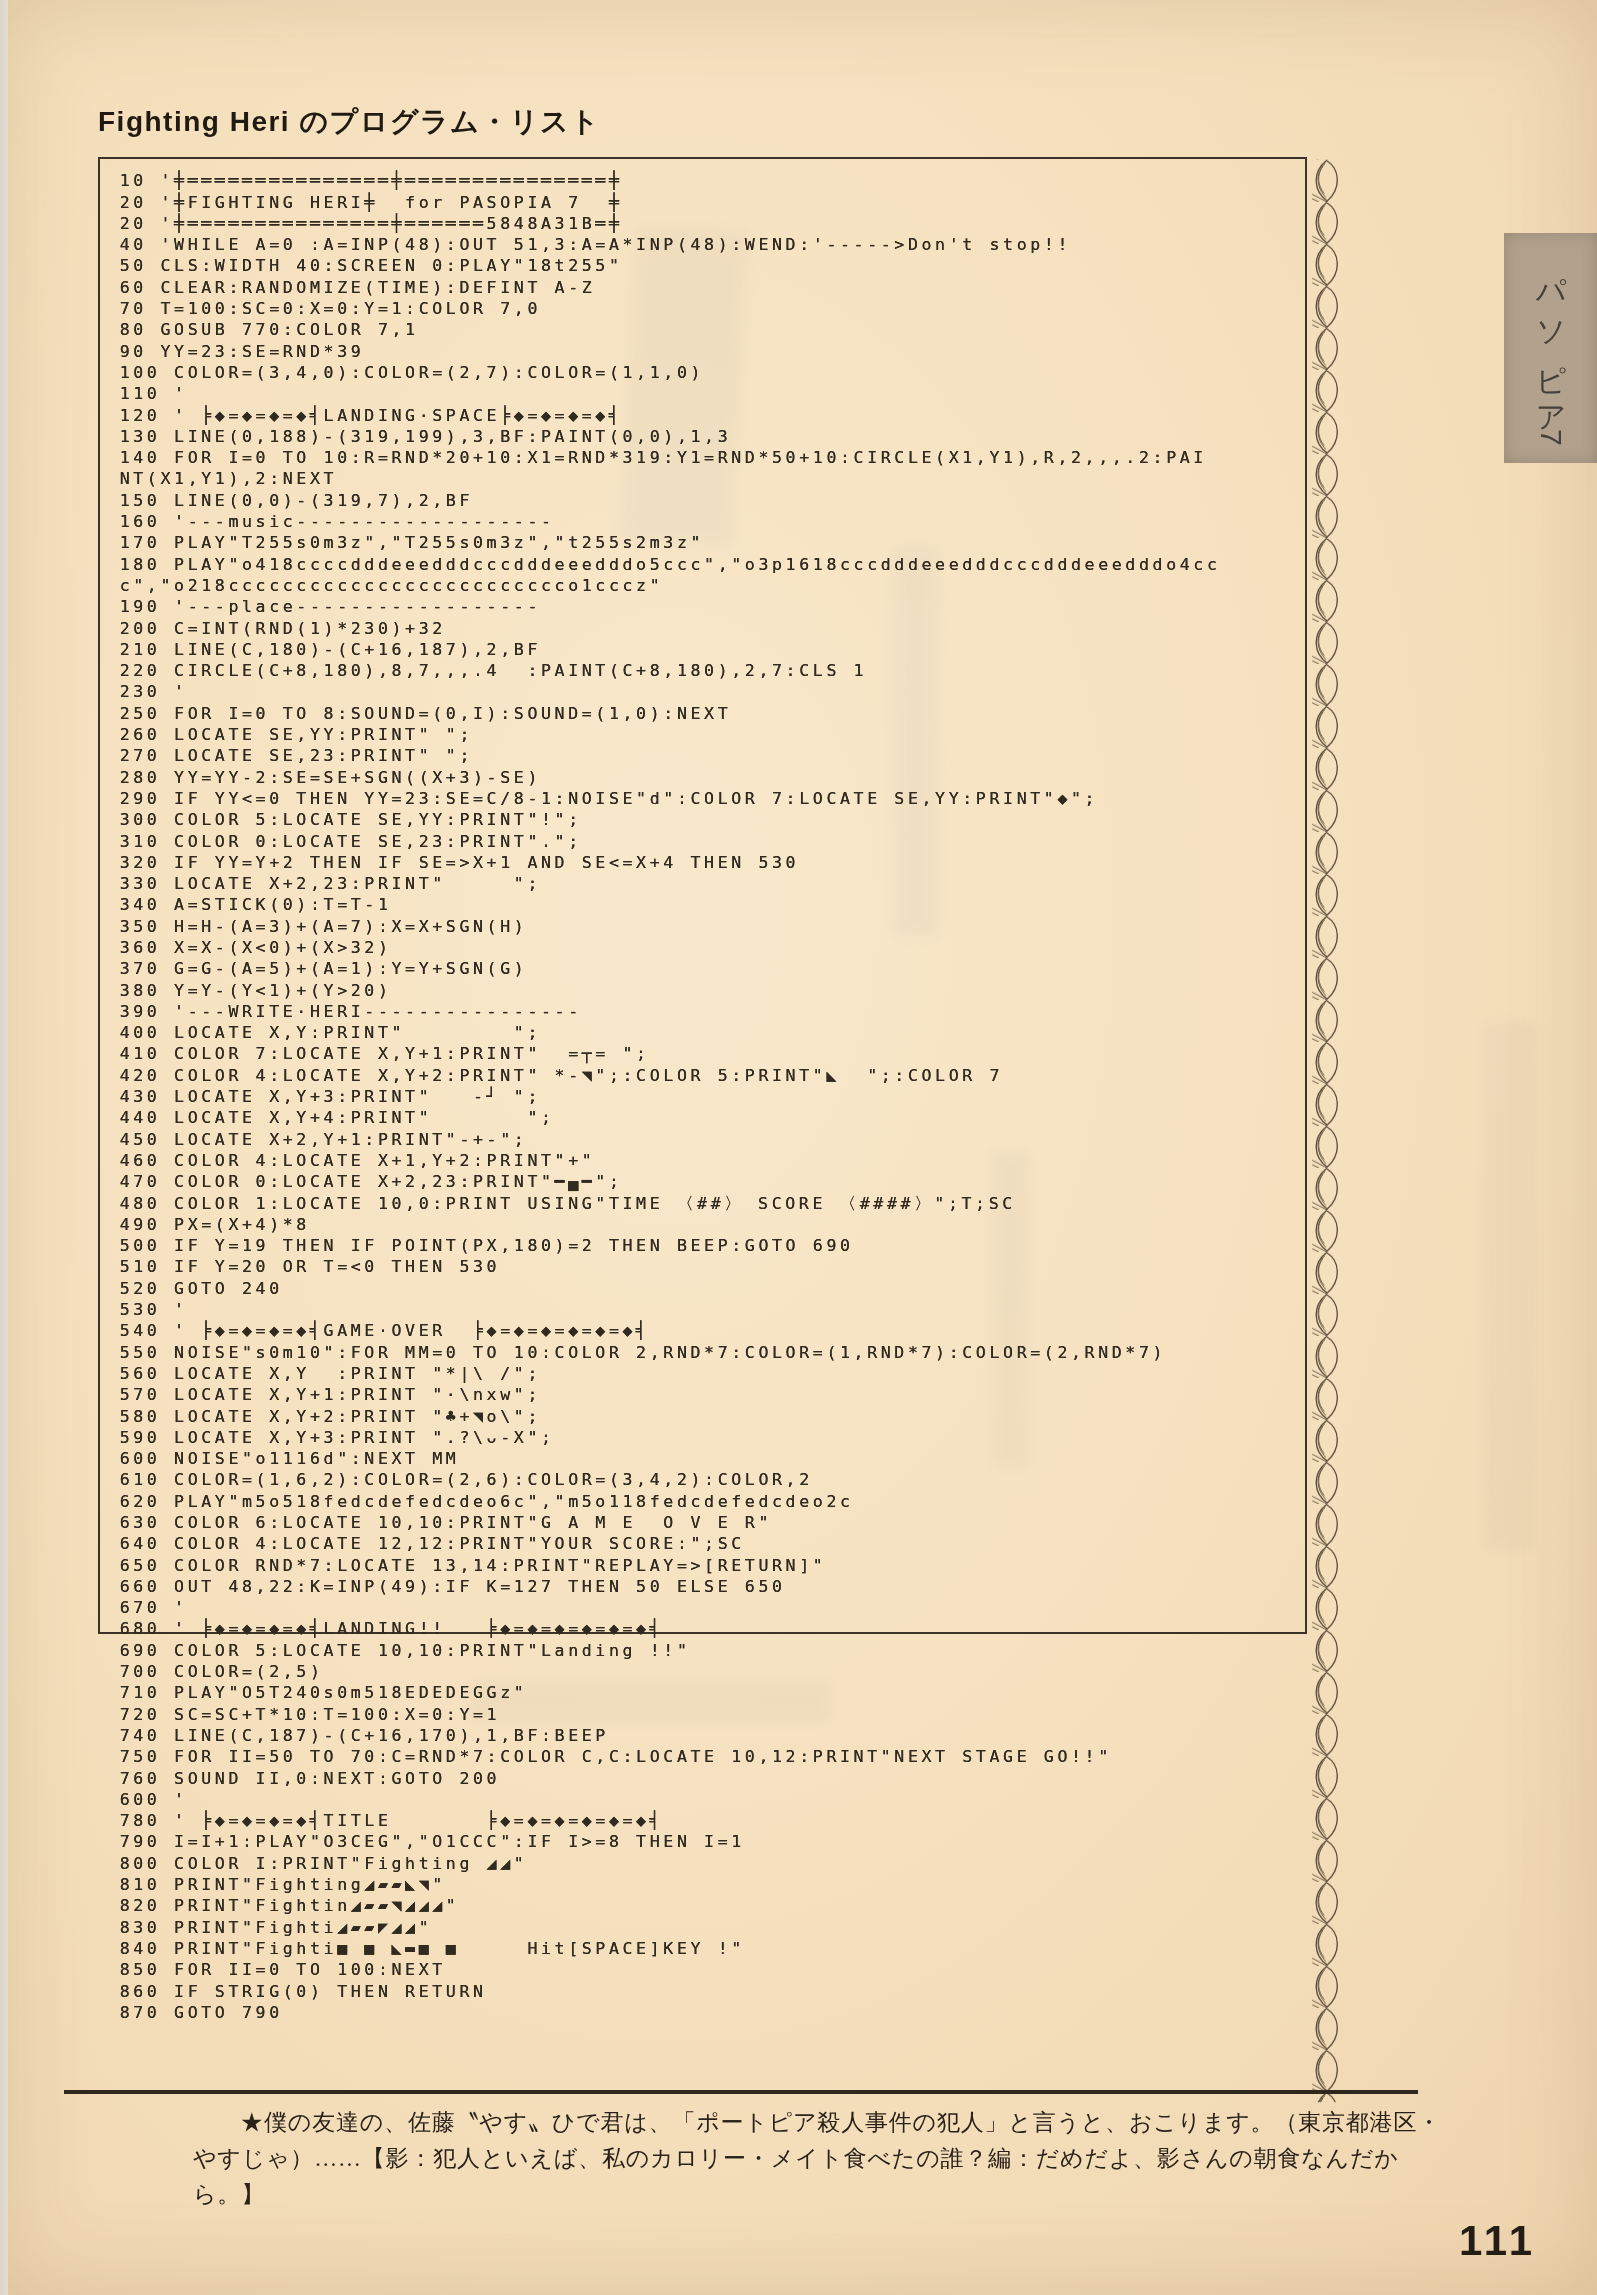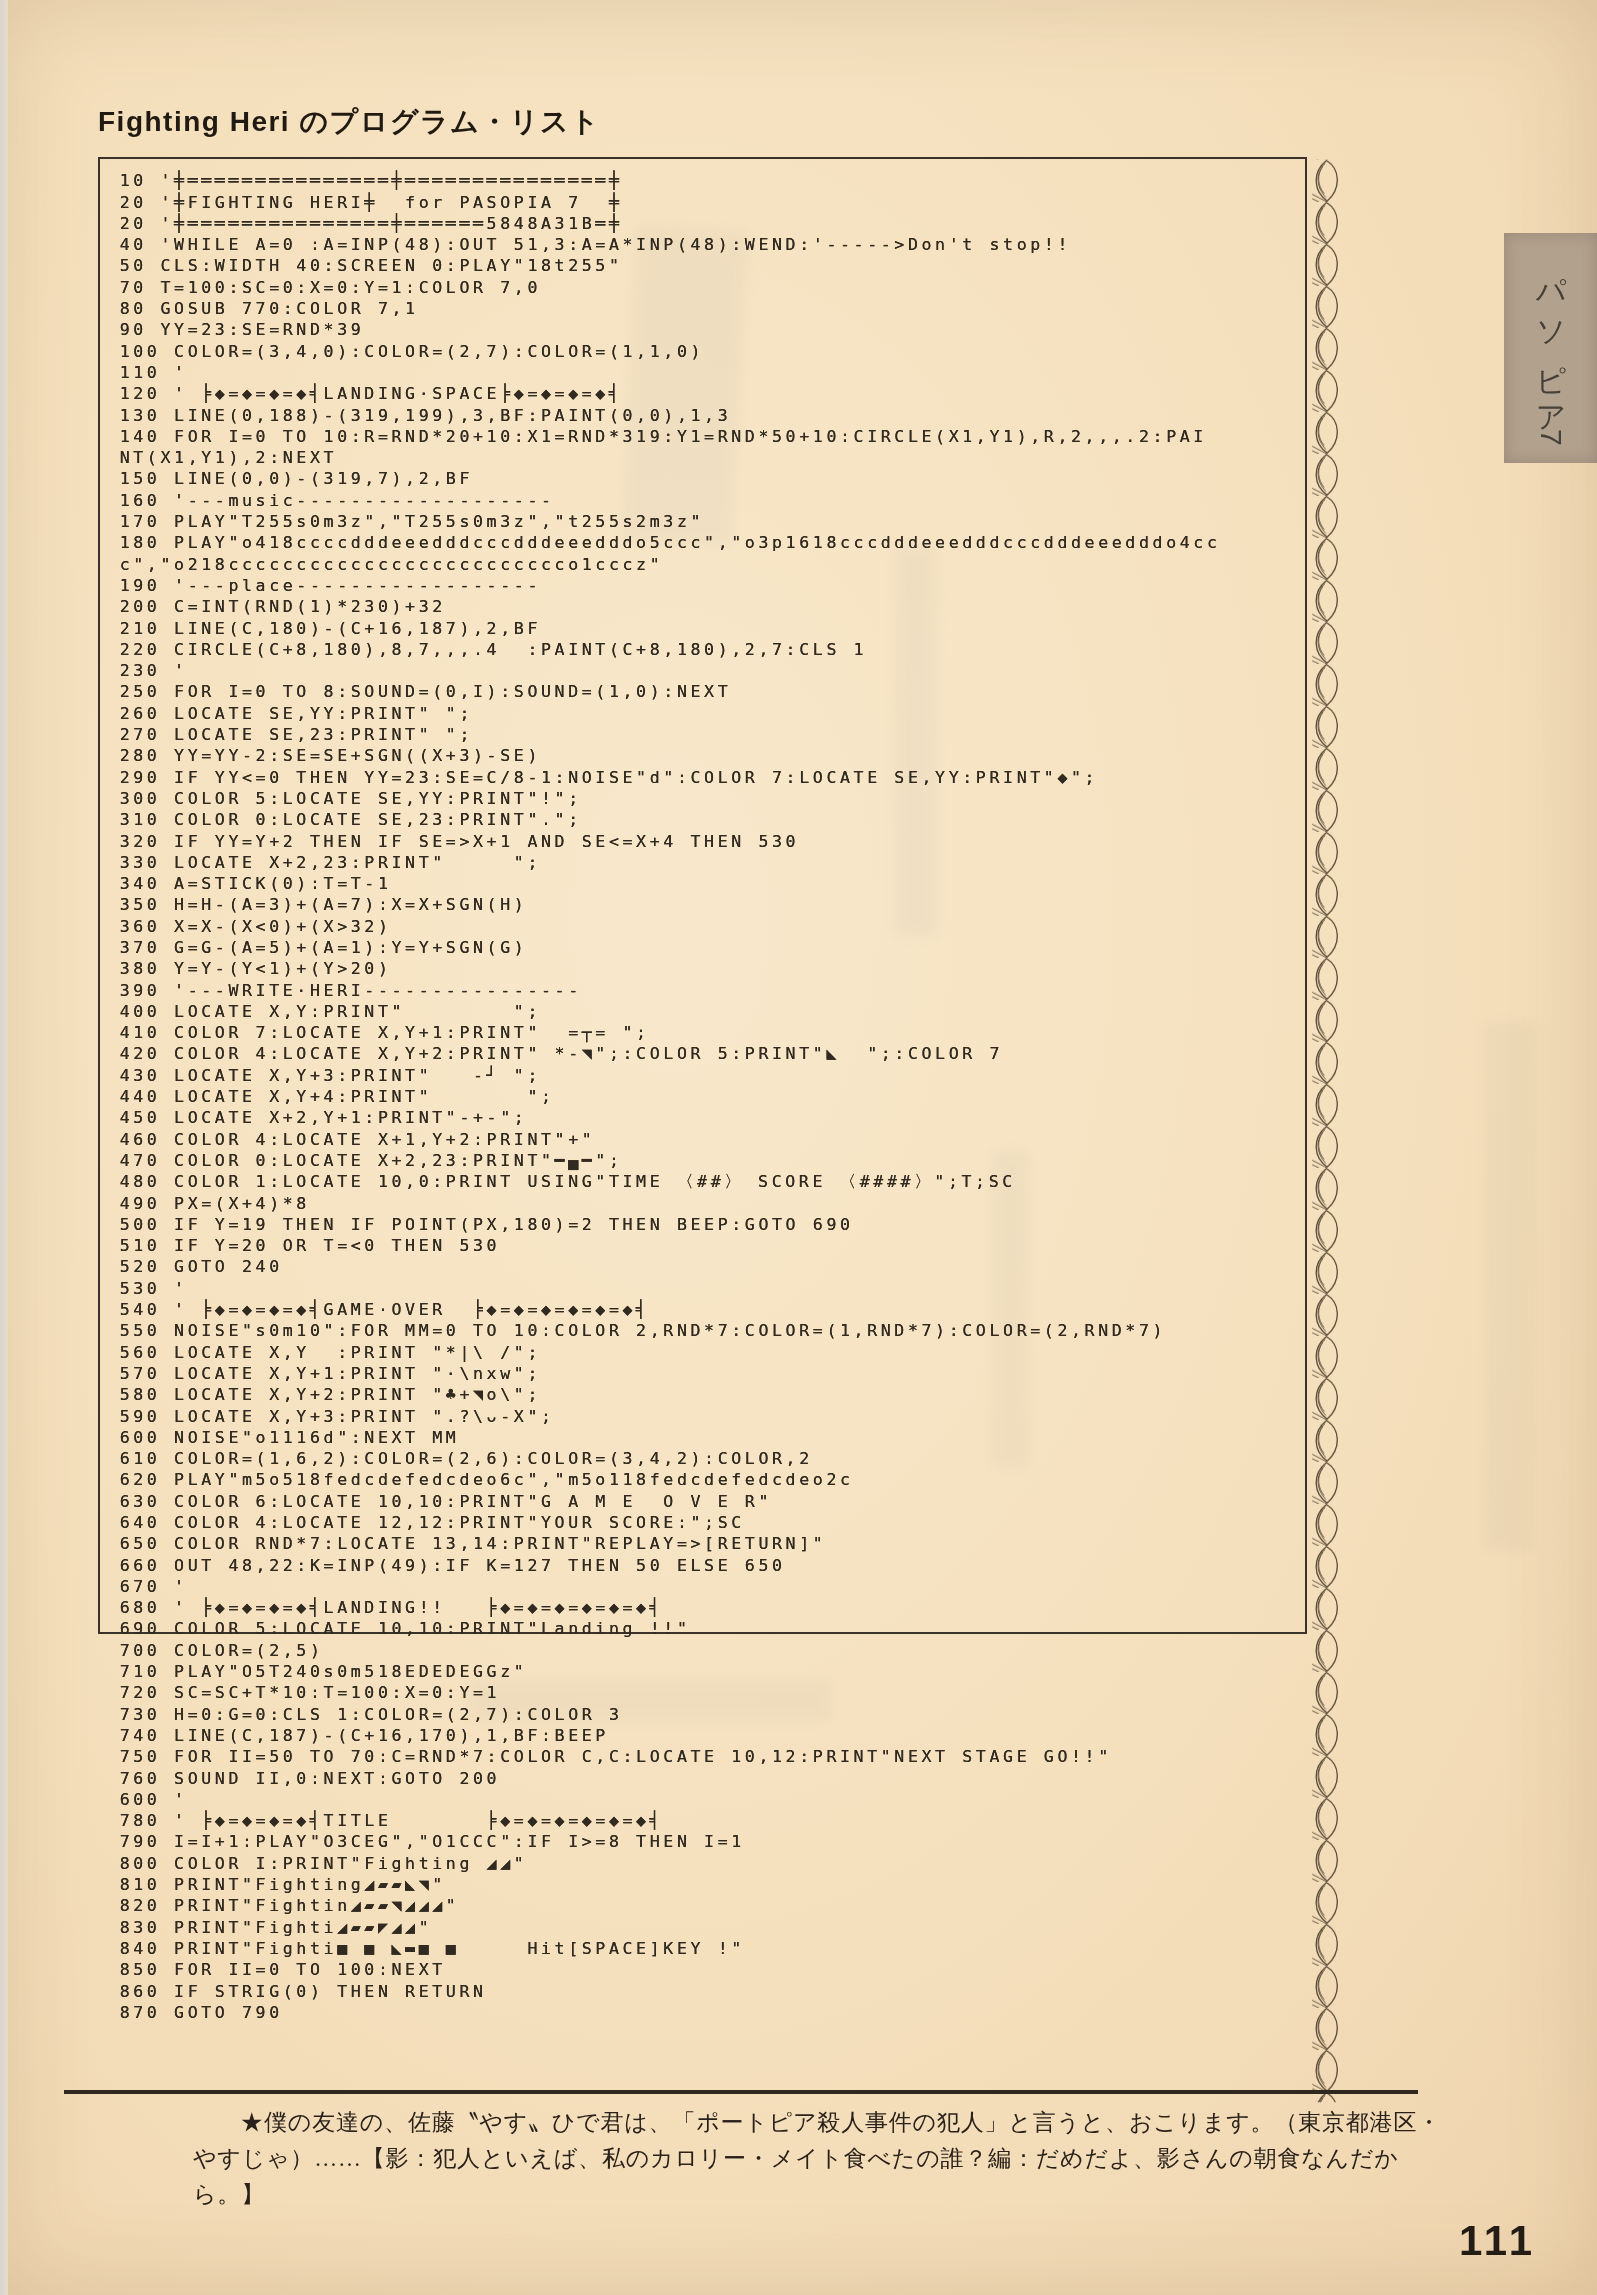--- a/index.html
+++ b/index.html
@@ -67,20 +67,21 @@
 
   <h1 class="page-title">Fighting Heri のプログラム・リスト</h1>
 
   <div class="listing-box">
     <div id="code-area">
         <div class="code-line">10 '╪═══════════════╪═══════════════╪</div>
         <div class="code-line">20 '╪FIGHTING HERI╪  for PASOPIA 7  ╪</div>
         <div class="code-line">20 '╪═══════════════╪══════5848A31B═╪</div>
         <div class="code-line">40 'WHILE A=0 :A=INP(48):OUT 51,3:A=A*INP(48):WEND:'-----&gt;Don't stop!!</div>
         <div class="code-line">50 CLS:WIDTH 40:SCREEN 0:PLAY"18t255"</div>
+        <div class="code-line">60 CLEAR:RANDOMIZE(TIME):DEFINT A-Z</div>
         <div class="code-line">70 T=100:SC=0:X=0:Y=1:COLOR 7,0</div>
         <div class="code-line">80 GOSUB 770:COLOR 7,1</div>
         <div class="code-line">90 YY=23:SE=RND*39</div>
         <div class="code-line">100 COLOR=(3,4,0):COLOR=(2,7):COLOR=(1,1,0)</div>
         <div class="code-line">110 '</div>
         <div class="code-line">120 ' ╞◆=◆=◆=◆╡LANDING·SPACE╞◆=◆=◆=◆╡</div>
         <div class="code-line">130 LINE(0,188)-(319,199),3,BF:PAINT(0,0),1,3</div>
         <div class="code-line">140 FOR I=0 TO 10:R=RND*20+10:X1=RND*319:Y1=RND*50+10:CIRCLE(X1,Y1),R,2,,,.2:PAI</div>
         <div class="code-line">NT(X1,Y1),2:NEXT</div>
         <div class="code-line">150 LINE(0,0)-(319,7),2,BF</div>
@@ -134,21 +135,20 @@
         <div class="code-line">630 COLOR 6:LOCATE 10,10:PRINT"G A M E  O V E R"</div>
         <div class="code-line">640 COLOR 4:LOCATE 12,12:PRINT"YOUR SCORE:";SC</div>
         <div class="code-line">650 COLOR RND*7:LOCATE 13,14:PRINT"REPLAY=&gt;[RETURN]"</div>
         <div class="code-line">660 OUT 48,22:K=INP(49):IF K=127 THEN 50 ELSE 650</div>
         <div class="code-line">670 '</div>
         <div class="code-line">680 ' ╞◆=◆=◆=◆╡LANDING!!   ╞◆=◆=◆=◆=◆=◆╡</div>
         <div class="code-line">690 COLOR 5:LOCATE 10,10:PRINT"Landing !!"</div>
         <div class="code-line">700 COLOR=(2,5)</div>
         <div class="code-line">710 PLAY"O5T240s0m518EDEDEGGz"</div>
         <div class="code-line">720 SC=SC+T*10:T=100:X=0:Y=1</div>
-        <div class="code-line">730 H=0:G=0:CLS 1:COLOR=(2,7):COLOR 3</div>
         <div class="code-line">740 LINE(C,187)-(C+16,170),1,BF:BEEP</div>
         <div class="code-line">750 FOR II=50 TO 70:C=RND*7:COLOR C,C:LOCATE 10,12:PRINT"NEXT STAGE GO!!"</div>
         <div class="code-line">760 SOUND II,0:NEXT:GOTO 200</div>
         <div class="code-line">600 '</div>
         <div class="code-line">780 ' ╞◆=◆=◆=◆╡TITLE       ╞◆=◆=◆=◆=◆=◆╡</div>
         <div class="code-line">790 I=I+1:PLAY"O3CEG","O1CCC":IF I&gt;=8 THEN I=1</div>
         <div class="code-line">800 COLOR I:PRINT"Fighting ◢◢"</div>
         <div class="code-line">810 PRINT"Fighting◢▰▰◣◥"</div>
         <div class="code-line">820 PRINT"Fightin◢▰▰◥◢◢◢"</div>
         <div class="code-line">830 PRINT"Fighti◢▰▰◤◢◢"</div>

